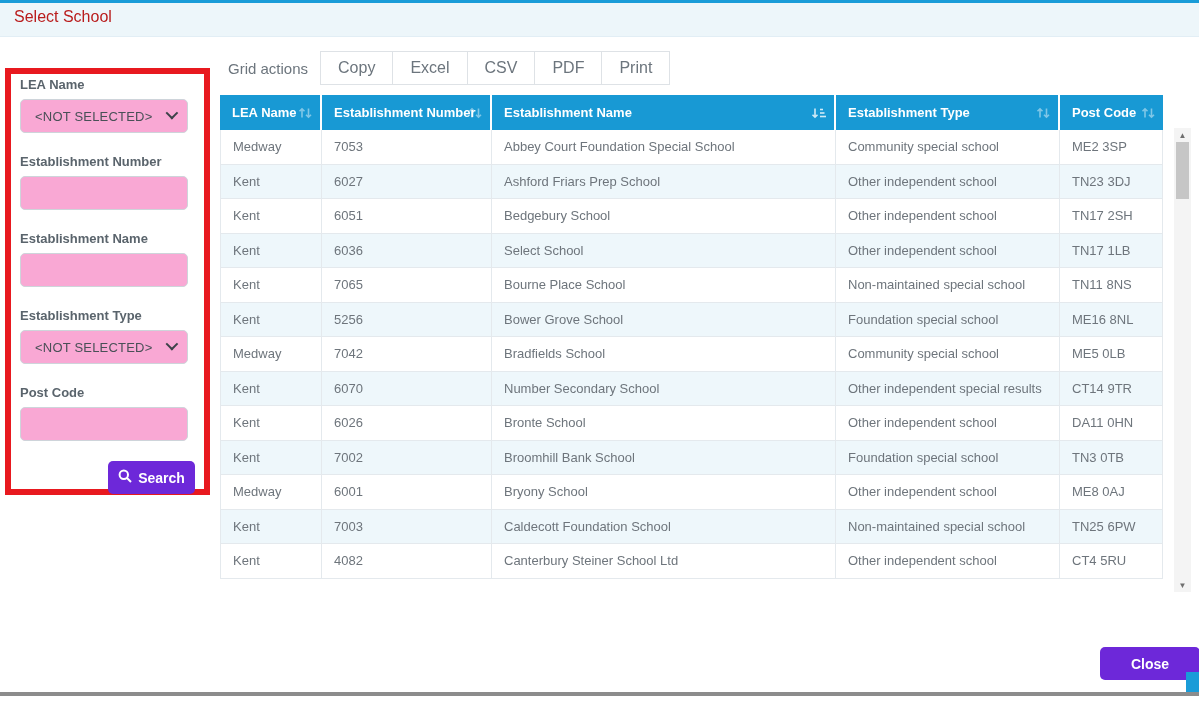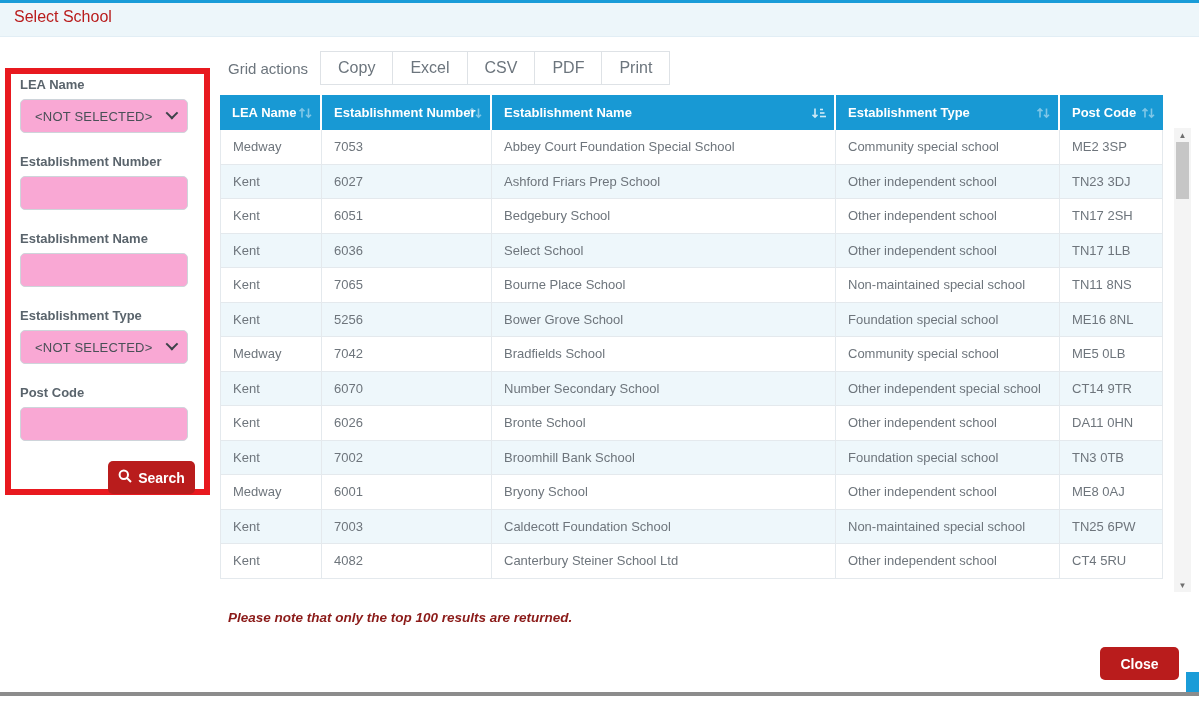--- a/index.html
+++ b/index.html
@@ -18,21 +18,21 @@
   .field-label { display:block; font-size:13px; font-weight:bold; color:#5a646c; margin-bottom:7px; }
   .field-group { margin-bottom:21px; }
   .text-input, .select-box { width:168px; height:34px; border:1px solid #ced4da; border-radius:5px; background:#f9a8d4; }
   .text-input { font-size:13px; color:#495057; padding:0 10px; outline:none; font-family:inherit; }
   .select-box { display:flex; align-items:center; justify-content:space-between; padding:0 12px 0 14px; cursor:default; }
   .sel-text { font-size:13px; color:#495057; letter-spacing:0.2px; }
   .chevron { width:9px; height:9px; border-right:2px solid #3c4248; border-bottom:2px solid #3c4248;
     transform:rotate(45deg) translateY(-2px); margin-top:-3px; }
   .search-row { display:flex; justify-content:flex-end; margin-top:-1px; }
   .btn-dark { display:inline-flex; align-items:center; justify-content:center; gap:6px;
-    background:#b91c1c; color:#fff; border:none; border-radius:5px; height:33px;
+    background:#6d28d9; color:#fff; border:none; border-radius:5px; height:33px;
     font-size:14px; font-weight:bold; font-family:inherit; cursor:pointer; }
   .search-btn { width:87px; }
 
   
   .toolbar { position:absolute; left:228px; top:54px; height:28px; display:flex; align-items:center; }
   .grid-actions-label { font-size:15px; color:#6c757d; margin-right:12px; }
   .grid-btn { height:34px; padding:0 17px; background:#fff; border:1px solid #dee2e6;
     font-size:16px; color:#6c757d; font-family:inherit; cursor:pointer; margin-left:-1px; }
   .grid-btn:first-of-type { margin-left:0; }
 
@@ -55,21 +55,21 @@
   .vscrollbar { position:absolute; left:1174px; top:128px; width:17px; height:464px; background:#f4f4f4; }
   .sb-arrow { position:absolute; left:0; width:17px; height:14px; display:flex; align-items:center; justify-content:center;
     color:#6f6f6f; font-size:8px; }
   .sb-arrow.up { top:0; }
   .sb-arrow.down { bottom:0; }
   .sb-thumb { position:absolute; left:2px; top:14px; width:13px; height:57px; background:#c6c6c6; }
 
   
   .note-text { position:absolute; left:228px; top:610px; font-size:13.5px; font-style:italic;
     font-weight:bold; color:#8b1a18; }
-  .close-btn { position:absolute; left:1100px; top:647px; width:79px; }
+  .close-btn { position:absolute; left:1100px; top:647px; width:100px; }
   .corner-blue { position:absolute; left:1186px; top:672px; width:13px; height:20px; background:#1a9cd8; }
   .bottom-bar { position:absolute; left:0; top:692px; width:100%; height:4px; background:#8c8c8c; }
 </style>
 </head>
 <body>
 
 <div id="stage">
 
   <div class="top-line"></div>
   <div class="title-band"></div>
@@ -197,21 +197,21 @@
           <td class="col-0">Medway</td>
           <td class="col-1">7042</td>
           <td class="col-2">Bradfields School</td>
           <td class="col-3">Community special school</td>
           <td class="col-4">ME5 0LB</td>
         </tr>
         <tr>
           <td class="col-0">Kent</td>
           <td class="col-1">6070</td>
           <td class="col-2">Number Secondary School</td>
-          <td class="col-3">Other independent special school</td>
+          <td class="col-3">Other independent special results</td>
           <td class="col-4">CT14 9TR</td>
         </tr>
         <tr>
           <td class="col-0">Kent</td>
           <td class="col-1">6026</td>
           <td class="col-2">Bronte School</td>
           <td class="col-3">Other independent school</td>
           <td class="col-4">DA11 0HN</td>
         </tr>
         <tr>
@@ -244,18 +244,17 @@
         </tr>
       </tbody>
   </table>
 
   <div class="vscrollbar">
     <div class="sb-arrow up">▲</div>
     <div class="sb-thumb"></div>
     <div class="sb-arrow down">▼</div>
   </div>
 
-  <div class="note-text">Please note that only the top 100 results are returned.</div>
   <button class="btn-dark close-btn">Close</button>
   <div class="corner-blue"></div>
   <div class="bottom-bar"></div>
 
 </div>
 
 </body></html>

